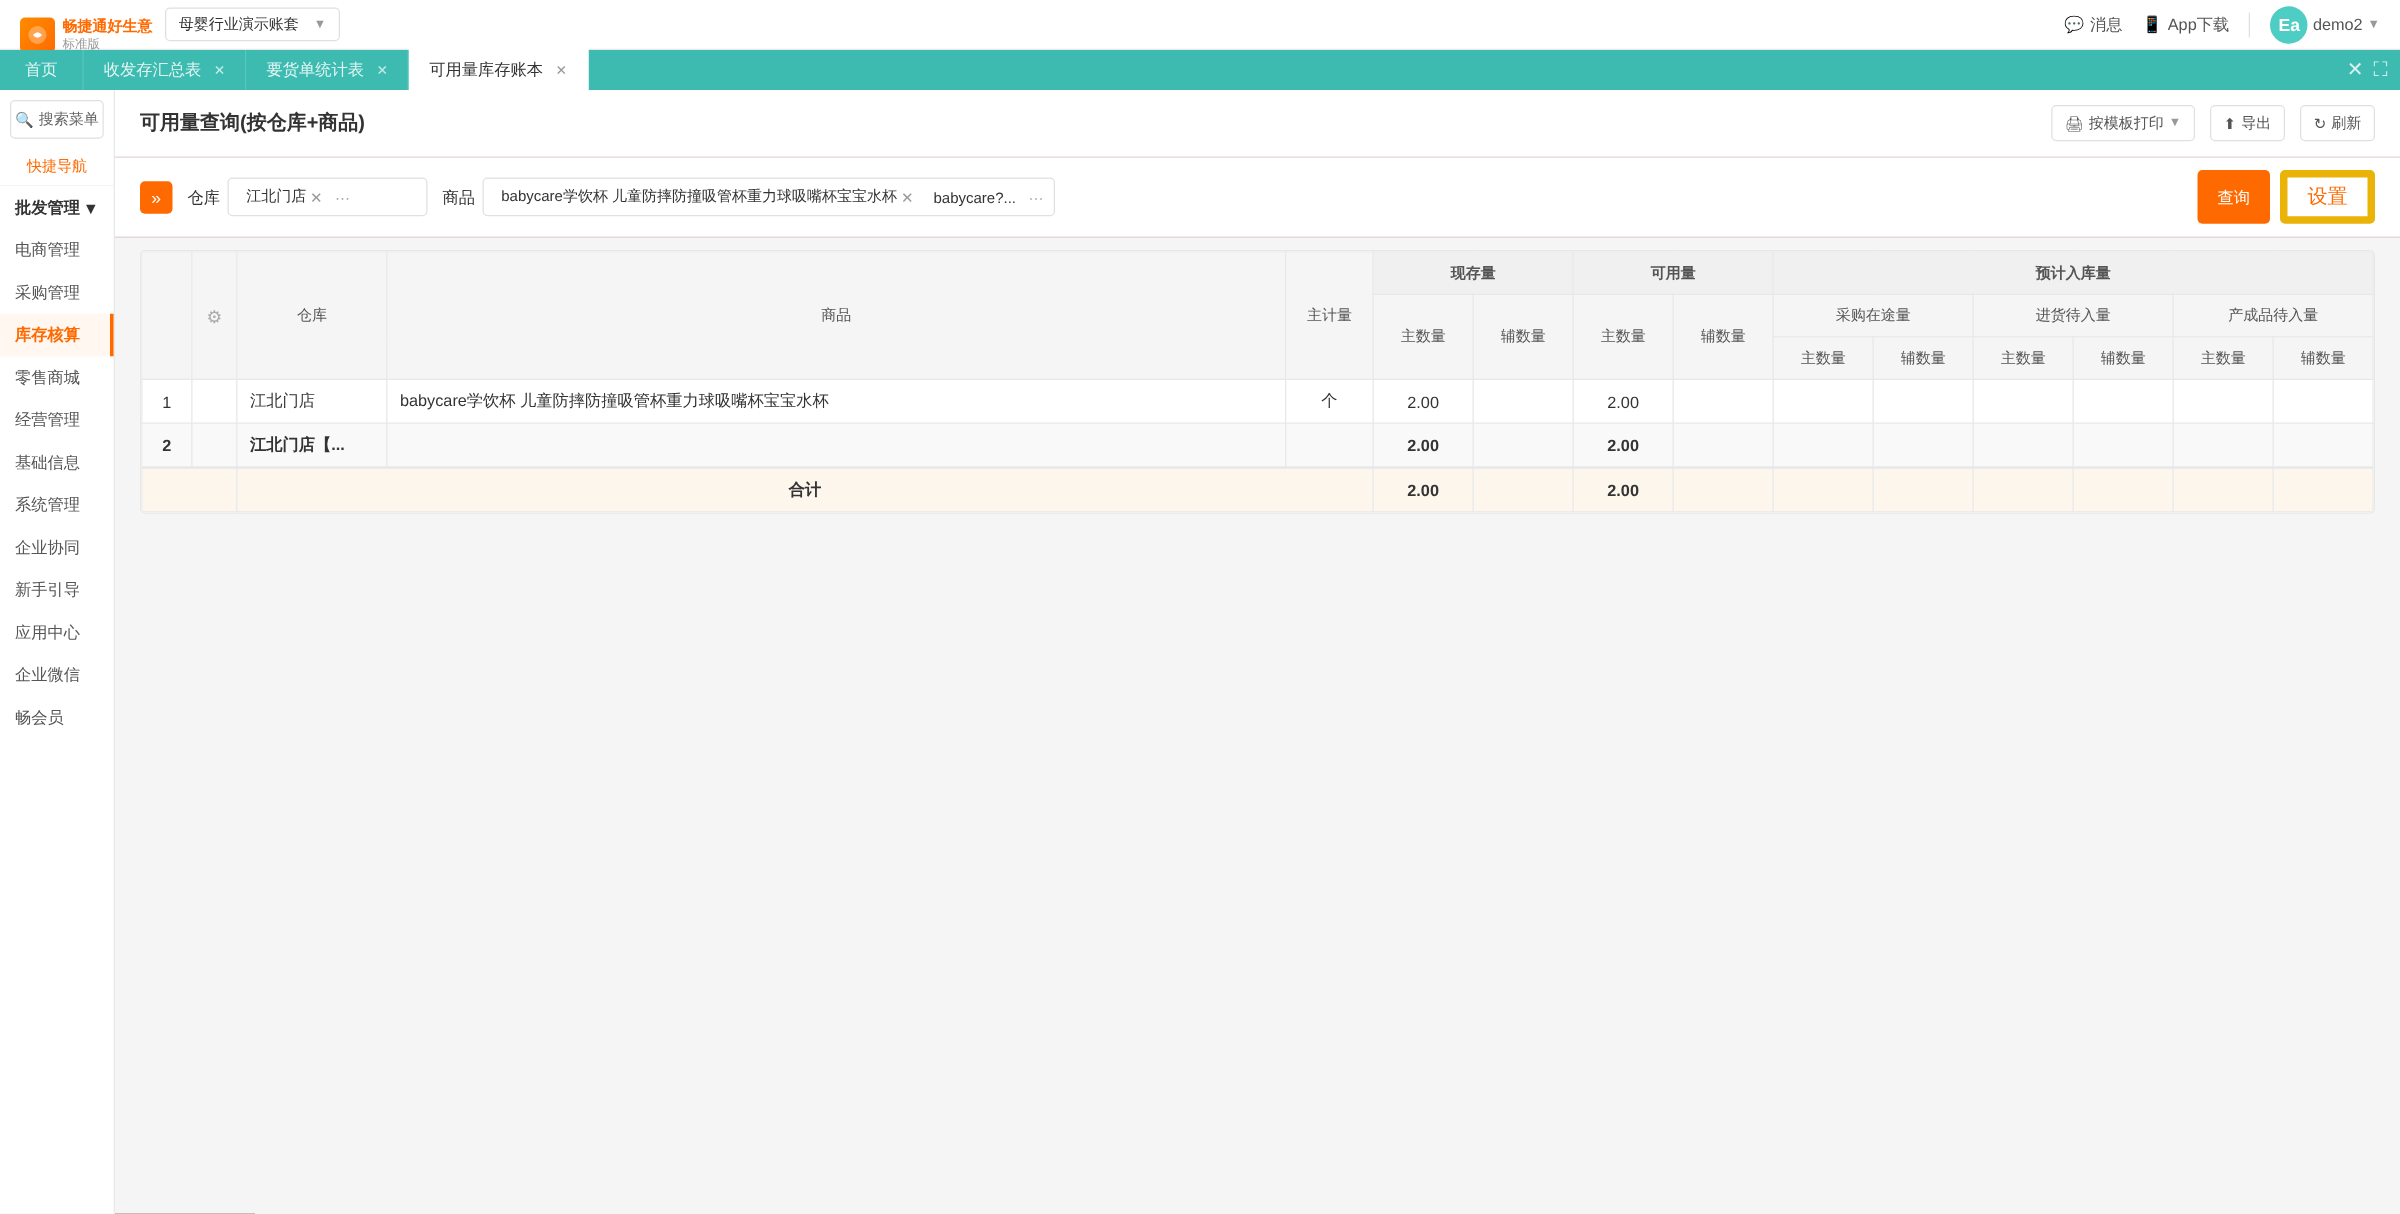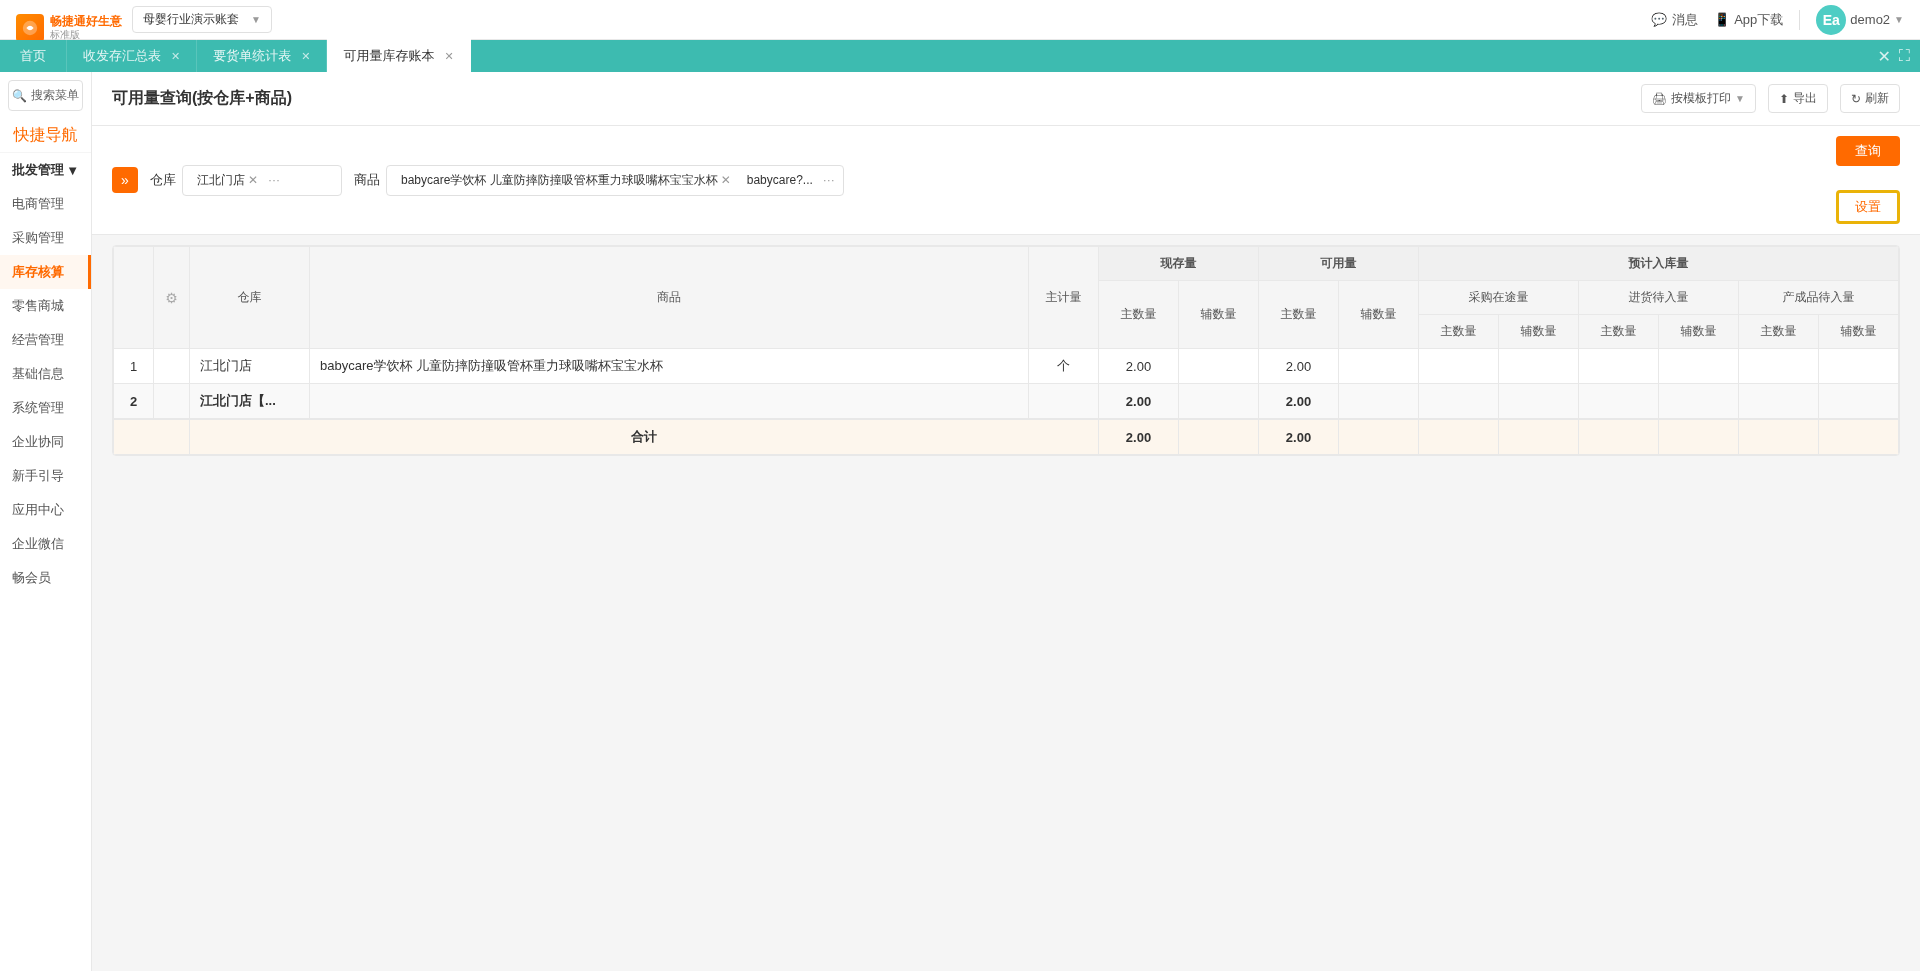--- a/index.html
+++ b/index.html
@@ -29,21 +29,21 @@
     .nav-window-btns { display: flex; align-items: center; padding: 0 10px; gap: 8px; }
     .nav-win-btn { color: rgba(255,255,255,0.8); cursor: pointer; font-size: 16px; }
 
     
     .main-layout { display: flex; flex: 1; overflow: hidden; }
 
     
     .sidebar { width: 92px; background: #fff; border-right: 1px solid #e8e8e8; display: flex; flex-direction: column; overflow-y: auto; flex-shrink: 0; }
     .sidebar-search { padding: 8px; }
     .sidebar-search-btn { width: 100%; padding: 6px 0; background: #fff; border: 1px solid #e0e0e0; border-radius: 4px; cursor: pointer; display: flex; align-items: center; justify-content: center; gap: 4px; color: #666; font-size: 12px; }
-    .sidebar-nav-btn { padding: 6px 8px; text-align: center; cursor: pointer; color: #ff6a00; font-size: 16px; border-bottom: 1px solid #f5f5f5; }
+    .sidebar-nav-btn { padding: 6px 8px; text-align: center; cursor: pointer; color: #ff6a00; font-size: 12px; border-bottom: 1px solid #f5f5f5; }
     .sidebar-section { padding: 0; }
     .sidebar-section-header { padding: 8px 12px; font-size: 13px; color: #333; cursor: pointer; display: flex; align-items: center; justify-content: space-between; }
     .sidebar-item { padding: 8px 12px; font-size: 13px; color: #555; cursor: pointer; display: flex; align-items: center; gap: 6px; }
     .sidebar-item.active { background: #fff7f0; color: #ff6a00; font-weight: bold; border-right: 3px solid #ff6a00; }
 
     
     .content-area { flex: 1; display: flex; flex-direction: column; overflow: hidden; background: #7f1d1d; }
 
     
     .page-header { background: #fff; padding: 12px 20px; display: flex; align-items: center; justify-content: space-between; border-bottom: 1px solid #e8e8e8; flex-shrink: 0; }
@@ -53,23 +53,23 @@
 
     
     .filter-bar { background: #fff; padding: 10px 20px; display: flex; align-items: center; gap: 12px; border-bottom: 1px solid #e8e8e8; flex-shrink: 0; flex-wrap: wrap; }
     .filter-toggle { width: 26px; height: 26px; background: #ff6a00; border-radius: 4px; display: flex; align-items: center; justify-content: center; cursor: pointer; color: #fff; font-size: 14px; flex-shrink: 0; }
     .filter-group { display: flex; align-items: center; gap: 6px; }
     .filter-label { font-size: 13px; color: #333; white-space: nowrap; }
     .filter-input { display: flex; align-items: center; gap: 4px; padding: 4px 8px; border: 1px solid #e0e0e0; border-radius: 4px; min-width: 160px; background: #fff; font-size: 12px; color: #333; }
     .filter-tag { display: flex; align-items: center; gap: 3px; background: #fff; padding: 2px 6px; border-radius: 3px; font-size: 12px; color: #333; }
     .filter-tag .x { cursor: pointer; color: #999; }
     .filter-ellipsis { color: #999; cursor: pointer; }
-    .filter-buttons { display: flex; gap: 24px; margin-left: auto; flex-direction: column; }
+    .filter-buttons { display: flex; gap: 8px; margin-left: auto; }
     .btn-query { background: #ff6a00; color: #fff; border: none; border-radius: 4px; padding: 6px 16px; cursor: pointer; font-size: 13px; }
-    .btn-settings { background: #fff; color: #ff6a00; border: 3px solid #eab308; border-radius: 4px; padding: 5px 16px; cursor: pointer; font-size: 13px; }
+    .btn-settings { background: #fff; color: #ff6a00; border: 6px solid #eab308; border-radius: 4px; padding: 5px 16px; cursor: pointer; font-size: 16px; }
 
     
     .table-wrapper { flex: 1; overflow: auto; padding: 0 20px 20px; background: #f5f5f5; }
     .table-container { background: #fff; border: 1px solid #e8e8e8; border-radius: 4px; overflow: hidden; margin-top: 10px; }
 
     table { width: 100%; border-collapse: collapse; font-size: 13px; }
     thead tr { background: #f5f5f5; }
     thead th { padding: 8px 10px; border: 1px solid #e8e8e8; color: #555; font-weight: normal; text-align: center; white-space: nowrap; font-size: 12px; }
     thead th.main-header { background: #f0f0f0; font-weight: bold; }
     tbody tr { background: #fff; }

